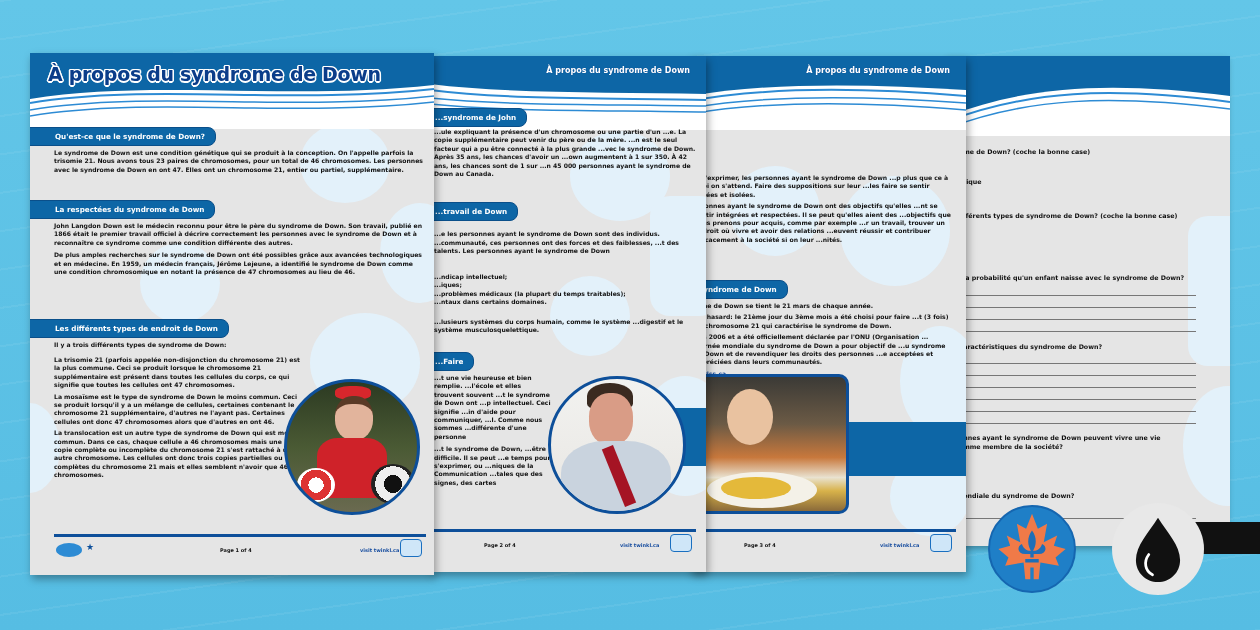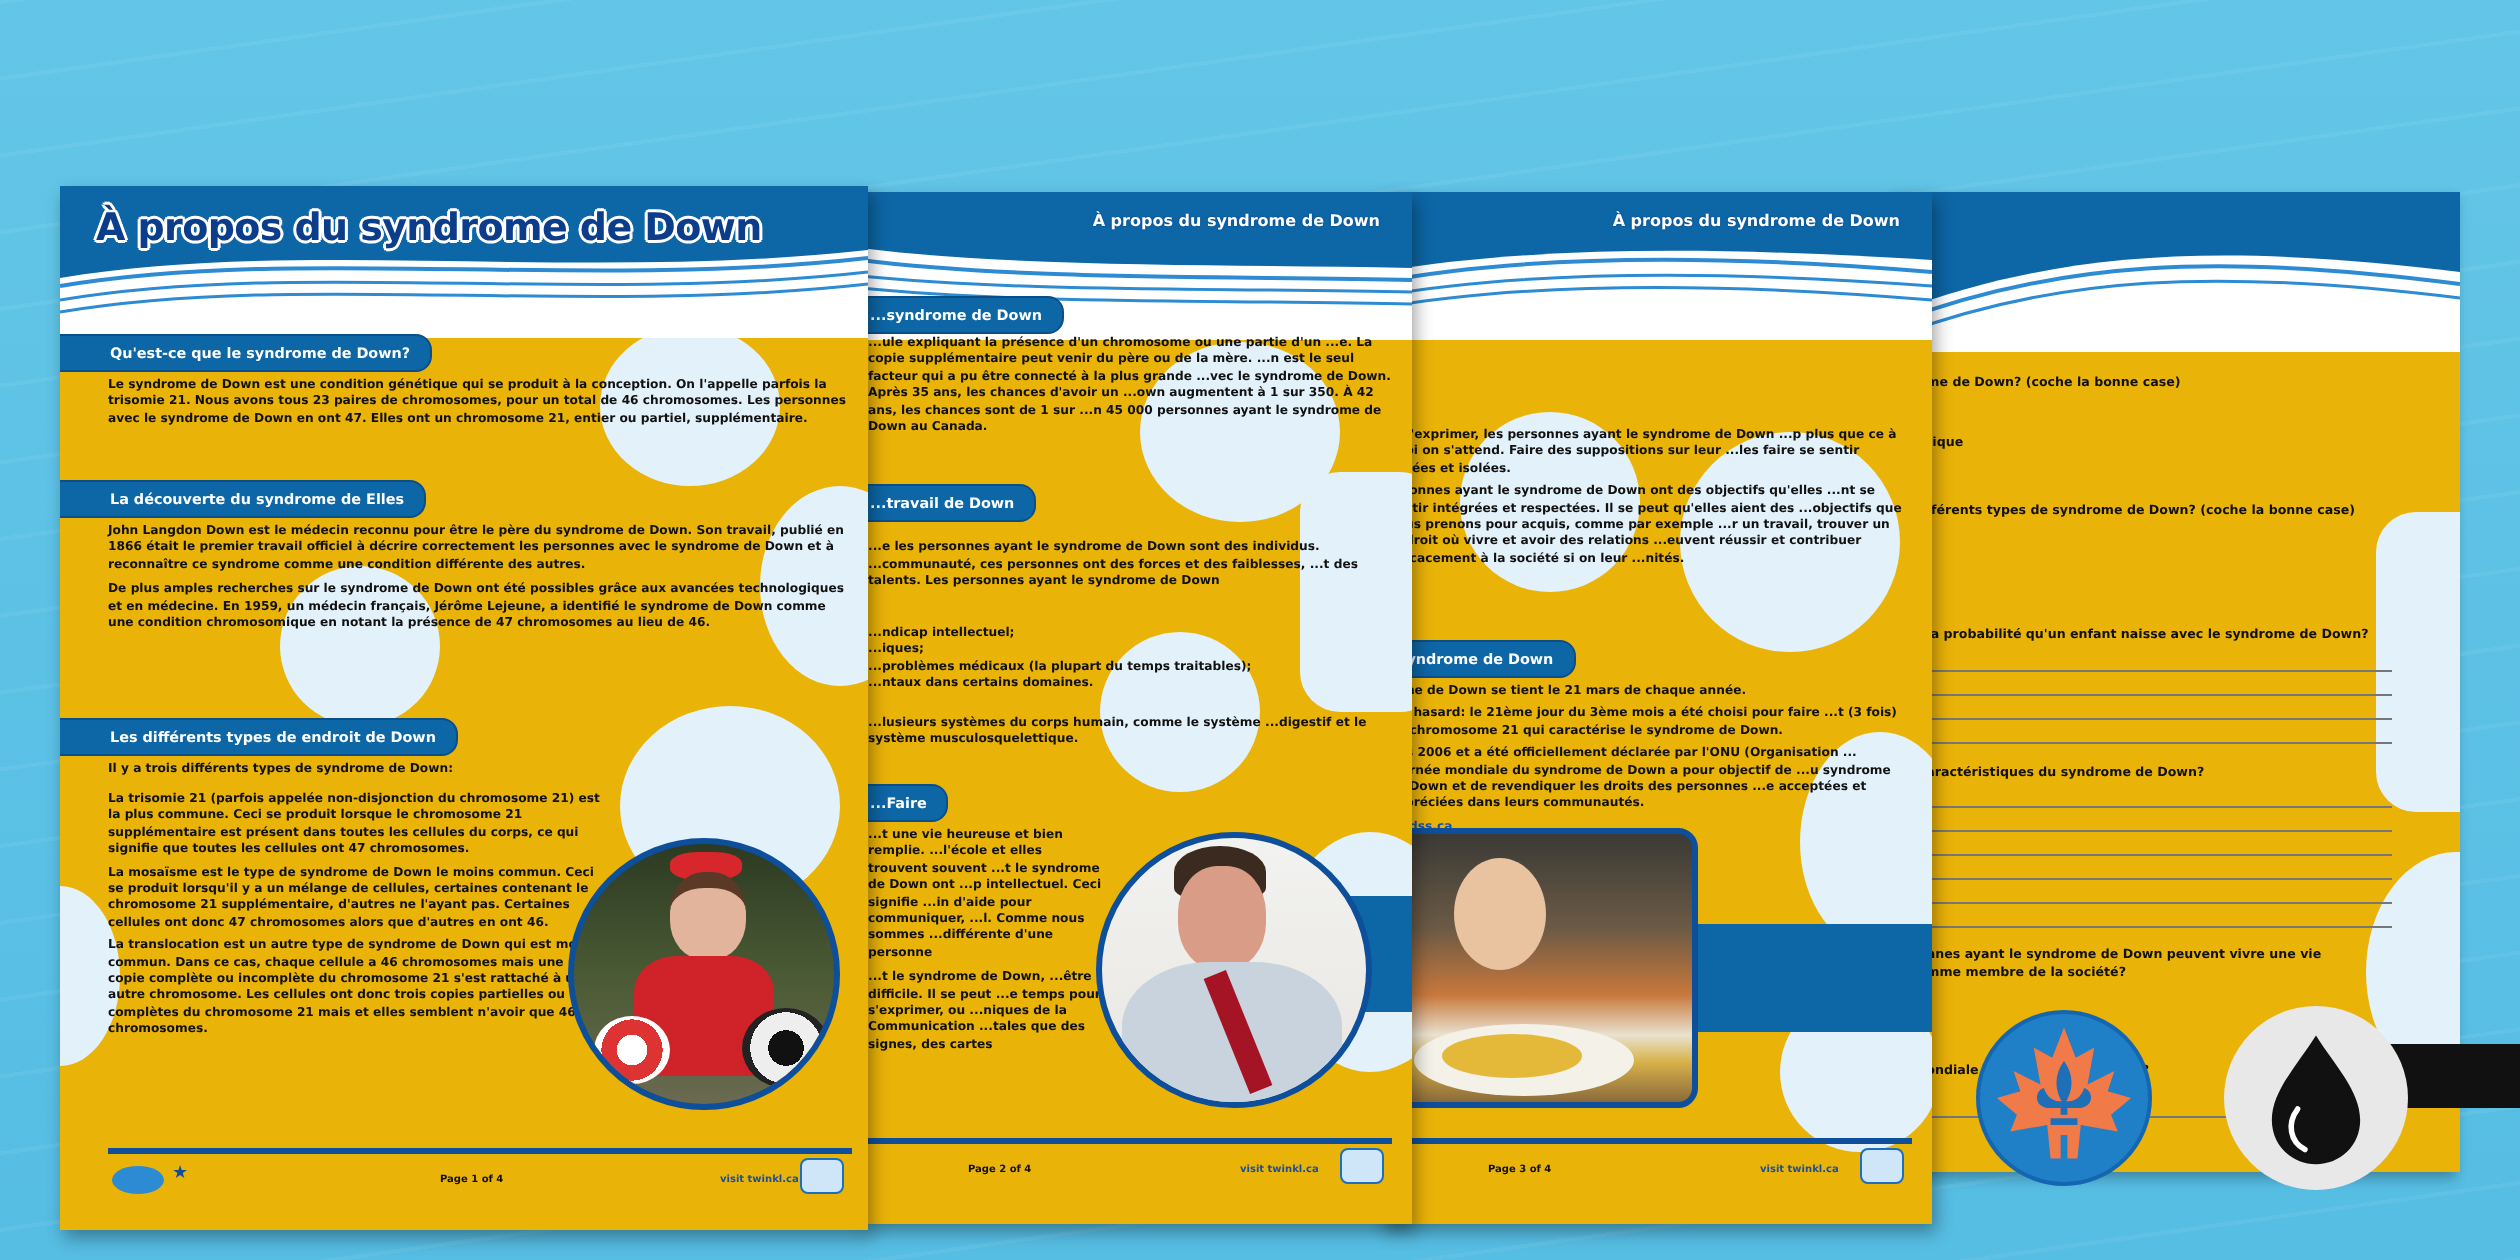--- a/index.html
+++ b/index.html
@@ -7,24 +7,23 @@
   body {
     font-family: "DejaVu Sans", sans-serif;
     background: #5ec3e6;
     background-image:
       repeating-linear-gradient(172deg, rgba(255,255,255,0.06) 0 2px, transparent 2px 38px),
       linear-gradient(180deg, #63c6e8 0%, #56bde3 100%);
     position: relative;
   }
   .page {
     position: absolute;
-    background: #eab308;
+    background: #e5e5e5;
     overflow: hidden;
     box-shadow: 2px 4px 8px rgba(0,0,0,0.35);
-    margin-top: 40px;
   }
   .bubble {
     position: absolute;
     border-radius: 50%;
     background: #e3f1fa;
   }
   .header {
     position: absolute; left: 0; top: 0; right: 0; height: 62px;
     background: #0d66a6;
   }
@@ -172,21 +171,21 @@
   <div class="bubble" style="left:210px; top:320px; width:90px; height:120px;"></div>
   <div class="header">
     <svg class="wave" style="top:18px; height:56px;" viewBox="0 0 276 56" preserveAspectRatio="none">
       <path d="M0,10 C80,20 180,18 276,20 L276,56 L0,56 Z" fill="#fff"></path>
       <path d="M0,16 C80,26 180,24 276,26" stroke="#2d8bd4" stroke-width="2" fill="none"></path>
       <path d="M0,24 C80,32 180,30 276,32" stroke="#2d8bd4" stroke-width="1.5" fill="none"></path>
       <path d="M0,30 C80,38 180,36 276,38" stroke="#2d8bd4" stroke-width="1.5" fill="none"></path>
     </svg>
     <div class="title-small">À propos du syndrome de Down</div>
   </div>
-  <div class="section-head" style="left:-10px; top:52px; padding-left:14px;">...syndrome de Down</div>
+  <div class="section-head" style="left:-10px; top:52px; padding-left:14px;">...syndrome de John</div>
   <div class="para" style="left:4px; top:72px; width:262px;">
     <p>...ule expliquant la présence d'un chromosome ou une partie d'un ...e. La copie supplémentaire peut venir du père ou de la mère. ...n est le seul facteur qui a pu être connecté à la plus grande ...vec le syndrome de Down. Après 35 ans, les chances d'avoir un ...own augmentent à 1 sur 350. À 42 ans, les chances sont de 1 sur ...n 45 000 personnes ayant le syndrome de Down au Canada.</p>
   </div>
   <div class="section-head" style="left:-10px; top:146px; padding-left:14px;">...travail de Down</div>
   <div class="para" style="left:4px; top:166px; width:262px; white-space:pre-line;">
     <p>...e les personnes ayant le syndrome de Down sont des individus. ...communauté, ces personnes ont des forces et des faiblesses, ...t des talents. Les personnes ayant le syndrome de Down</p>
     <p style="margin-top:6px;">...ndicap intellectuel;
 ...iques;
 ...problèmes médicaux (la plupart du temps traitables);
 ...ntaux dans certains domaines.</p>
@@ -225,21 +224,21 @@
       <path d="M0,37 C120,17 260,39 404,23" stroke="#2d8bd4" stroke-width="1.5" fill="none"></path>
     </svg>
     <div class="title-big">À propos du syndrome de Down</div>
   </div>
 
   <div class="section-head" style="left:-2px; top:74px;">Qu'est-ce que le syndrome de Down?</div>
   <div class="para" style="left:24px; top:96px; width:370px;">
     <p>Le syndrome de Down est une condition génétique qui se produit à la conception. On l'appelle parfois la trisomie 21. Nous avons tous 23 paires de chromosomes, pour un total de 46 chromosomes. Les personnes avec le syndrome de Down en ont 47. Elles ont un chromosome 21, entier ou partiel, supplémentaire.</p>
   </div>
 
-  <div class="section-head" style="left:-2px; top:147px;">La découverte du syndrome de Elles</div>
+  <div class="section-head" style="left:-2px; top:147px;">La respectées du syndrome de Down</div>
   <div class="para" style="left:24px; top:169px; width:370px;">
     <p>John Langdon Down est le médecin reconnu pour être le père du syndrome de Down. Son travail, publié en 1866 était le premier travail officiel à décrire correctement les personnes avec le syndrome de Down et à reconnaître ce syndrome comme une condition différente des autres.</p>
     <p style="margin-top:4px;">De plus amples recherches sur le syndrome de Down ont été possibles grâce aux avancées technologiques et en médecine. En 1959, un médecin français, Jérôme Lejeune, a identifié le syndrome de Down comme une condition chromosomique en notant la présence de 47 chromosomes au lieu de 46.</p>
   </div>
 
   <div class="section-head" style="left:-2px; top:266px;">Les différents types de endroit de Down</div>
   <div class="para" style="left:24px; top:288px; width:370px;">
     <p>Il y a trois différents types de syndrome de Down:</p>
   </div>
   <div class="para" style="left:24px; top:303px; width:248px;">

